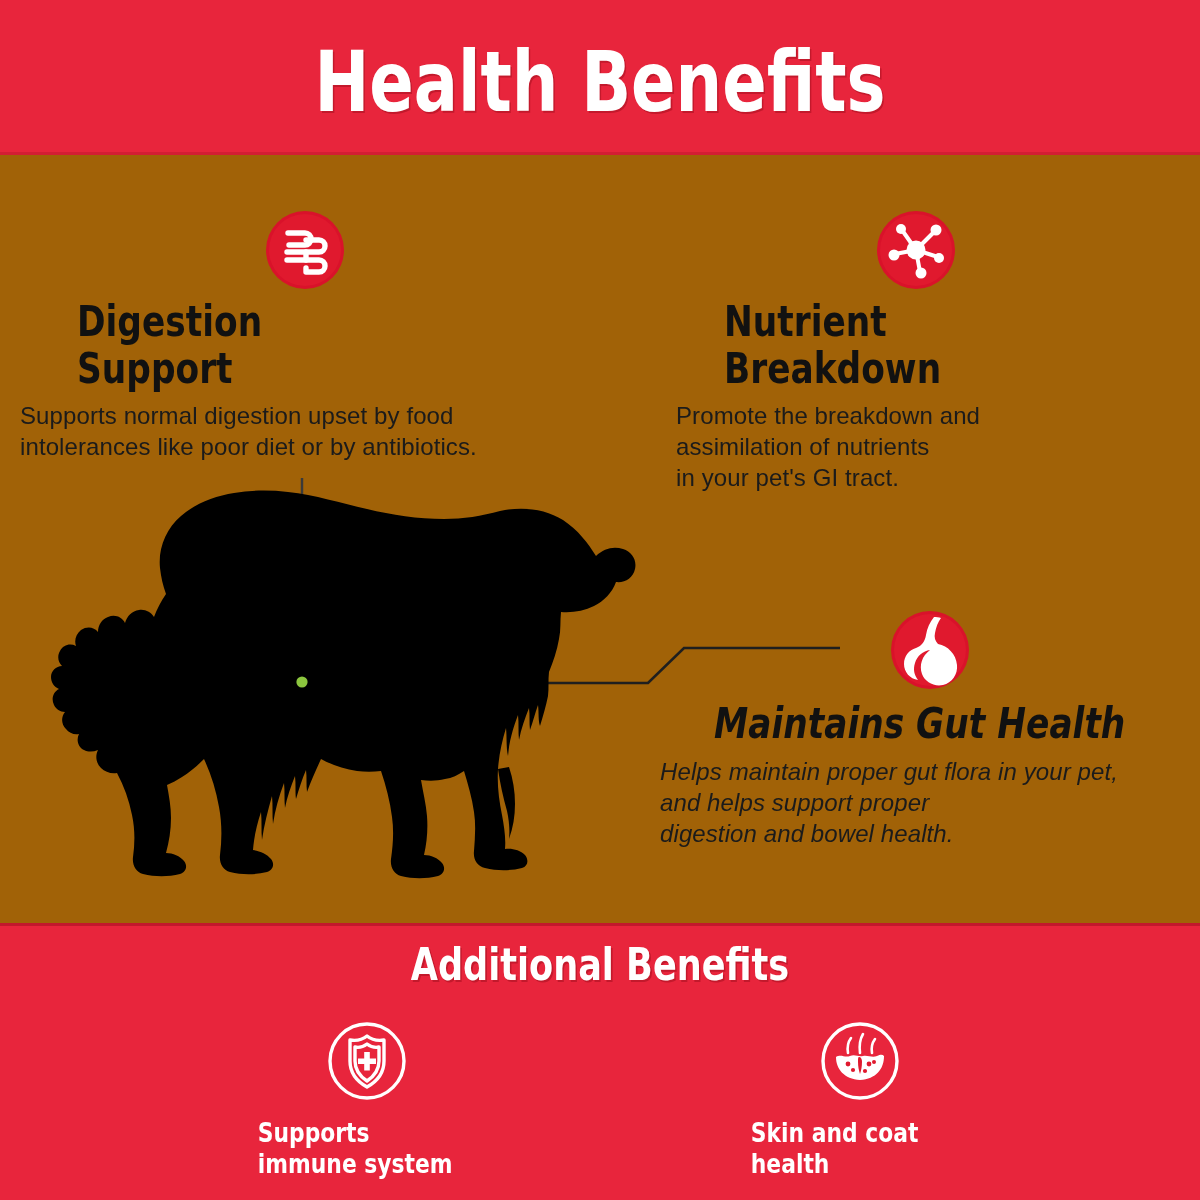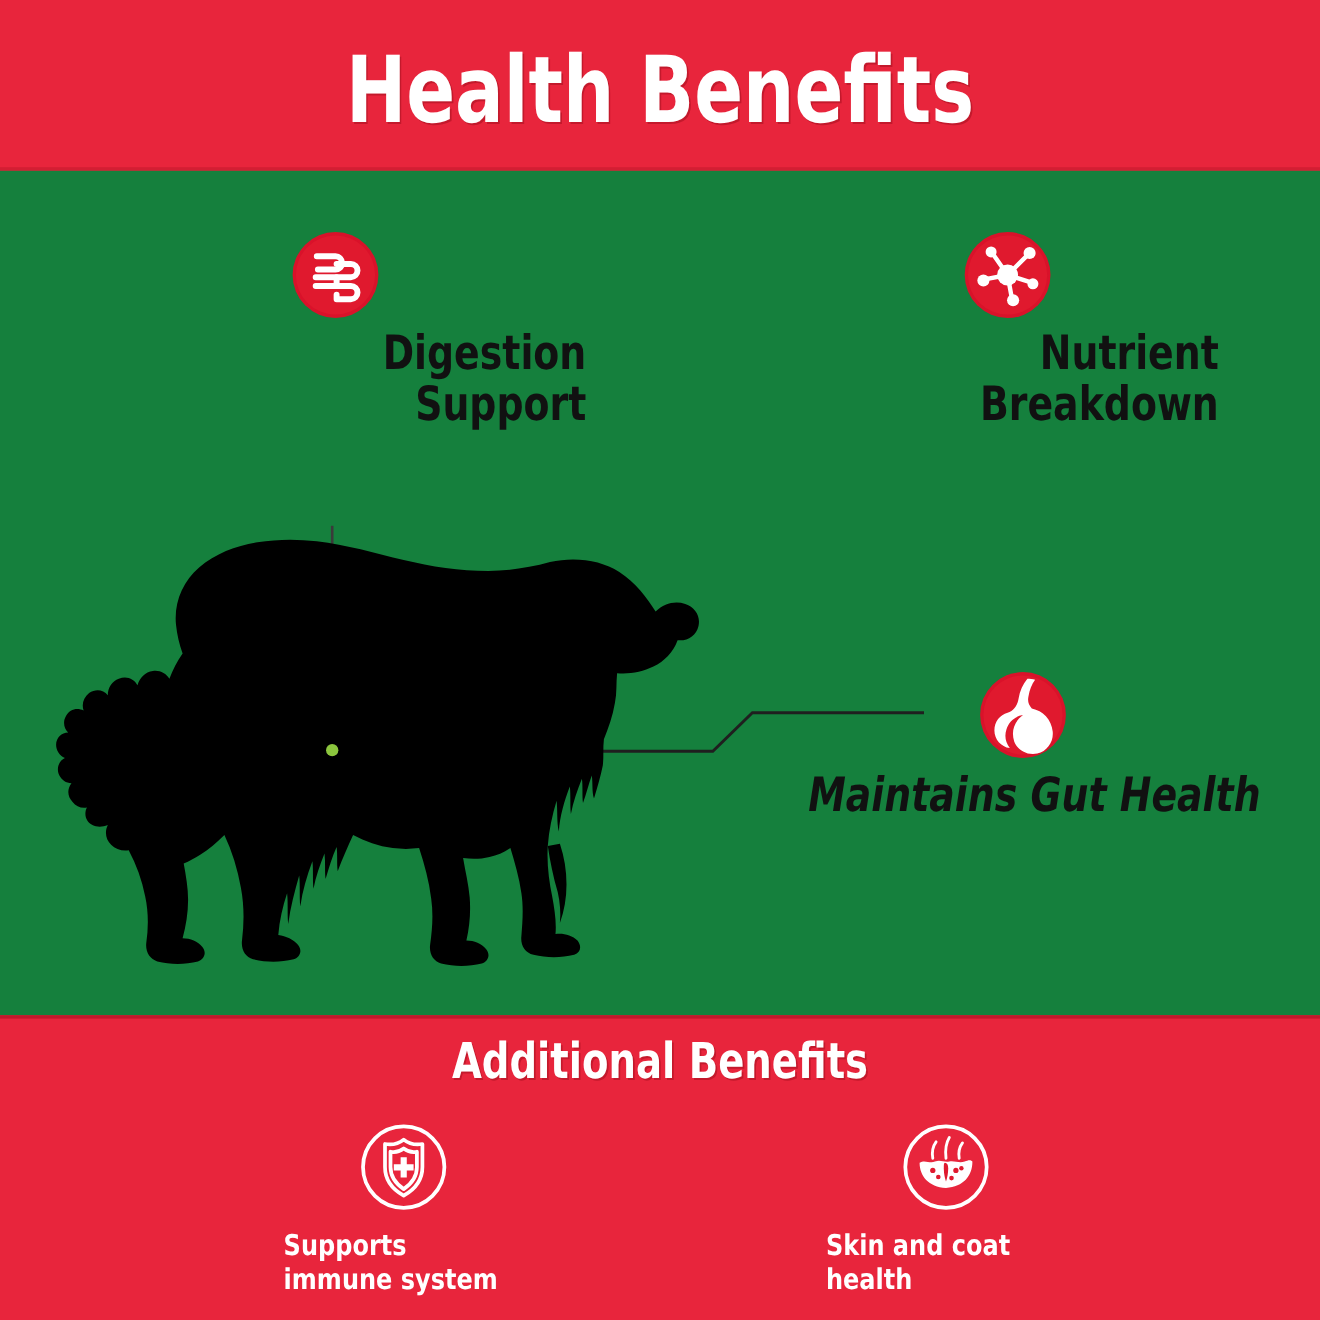--- a/index.html
+++ b/index.html
@@ -4,21 +4,21 @@
 <style>
   html, body {
     margin: 0;
     padding: 0;
     background: #ffffff;
   }
   #canvas {
     position: relative;
     width: 1200px;
     height: 1200px;
-    background: #15803d;
+    background: #a16207;
     overflow: hidden;
     font-family: "Liberation Sans", sans-serif;
   }
 
   
   .band {
     position: absolute;
     left: 0;
     width: 1200px;
     background: #e8253c;
@@ -55,21 +55,21 @@
   }
   #additional-title {
     top: 940px;
     font-size: 45px;
     line-height: 50px;
   }
 
   
   .benefit {
     position: absolute;
-    text-align: right;
+    text-align: left;
   }
   .benefit-icon-wrap {
     display: flex;
     justify-content: center;
     align-items: center;
     height: 84px;
   }
   .benefit-heading {
     color: #111111;
     font-family: "DejaVu Sans", sans-serif;
@@ -271,20 +271,22 @@
         <g fill="none" stroke="#ffffff" stroke-width="5.4" stroke-linecap="round" stroke-linejoin="round">
           <path d="M 23,23 L 40,23 A 6,6 0 0 1 40,35 L 24,35"></path>
           <path d="M 22,42 L 54,42 A 6,6 0 0 0 54,30 L 41,30"></path>
           <path d="M 22,50 L 54,50 A 6,6 0 0 1 54,62 L 41,62 L 41,58"></path>
           <path d="M 41,42 L 41,50"></path>
         </g>
       </svg>
     </div>
     <div class="benefit-heading">Digestion
 Support</div>
+    <div class="benefit-body">Supports normal digestion upset by food
+intolerances like poor diet or by antibiotics.</div>
   </div>
 
   <div class="benefit" id="benefit-nutrient">
     <div class="benefit-icon-wrap">
       <svg width="80" height="80" viewBox="0 0 80 80">
         <circle cx="40" cy="40" r="39" fill="#d9122a"></circle>
         <circle cx="40" cy="40" r="36" fill="#e0192e"></circle>
         <g stroke="#ffffff" stroke-width="4" stroke-linecap="round">
           <line x1="40" y1="40" x2="26" y2="20"></line>
           <line x1="40" y1="40" x2="59" y2="21"></line>
@@ -295,20 +297,23 @@
         <circle cx="40" cy="40" r="9.5" fill="#ffffff"></circle>
         <circle cx="25" cy="19" r="5" fill="#ffffff"></circle>
         <circle cx="60" cy="20" r="5.5" fill="#ffffff"></circle>
         <circle cx="18" cy="45" r="5.5" fill="#ffffff"></circle>
         <circle cx="63" cy="48" r="5" fill="#ffffff"></circle>
         <circle cx="45" cy="63" r="5.5" fill="#ffffff"></circle>
       </svg>
     </div>
     <div class="benefit-heading">Nutrient
 Breakdown</div>
+    <div class="benefit-body">Promote the breakdown and
+assimilation of nutrients
+in your pet's GI tract.</div>
   </div>
 
   <div class="benefit" id="benefit-gut">
     <div class="benefit-icon-wrap">
       <svg width="80" height="80" viewBox="0 0 80 80">
         <circle cx="40" cy="40" r="39" fill="#d9122a"></circle>
         <circle cx="40" cy="40" r="36" fill="#e0192e"></circle>
         <path fill="#ffffff" d="M 44,7
                  C 40,12 37,18 36,25
                  C 35,31 32,36 26,38
@@ -320,20 +325,23 @@
                  C 35,72 44,77 53,75
                  C 62,73 68,64 67,55
                  C 66,44 58,36 48,34
                  C 45,31 44,27 45,23
                  C 46,17 48,12 51,8
                  C 49,7 46,7 44,7 Z"></path>
         <path fill="none" stroke="#ffffff" stroke-width="3" stroke-linecap="round" d="M 57,47 C 61,52 61,58 57,63"></path>
       </svg>
     </div>
     <div class="benefit-heading single">Maintains Gut Health</div>
+    <div class="benefit-body">Helps maintain proper gut flora in your pet,
+and helps support proper
+digestion and bowel health.</div>
   </div>
 
   <div class="band" id="footer-band"></div>
   <div class="display-title" id="additional-title">Additional Benefits</div>
 
   <div class="add-benefit" id="add-benefit-immune">
     <div class="add-benefit-icon-wrap">
       <svg width="84" height="84" viewBox="0 0 84 84">
         <circle cx="42" cy="42" r="37" fill="none" stroke="#ffffff" stroke-width="3.4"></circle>
         <path fill="none" stroke="#ffffff" stroke-width="3.4" stroke-linejoin="round" d="M 42,17

